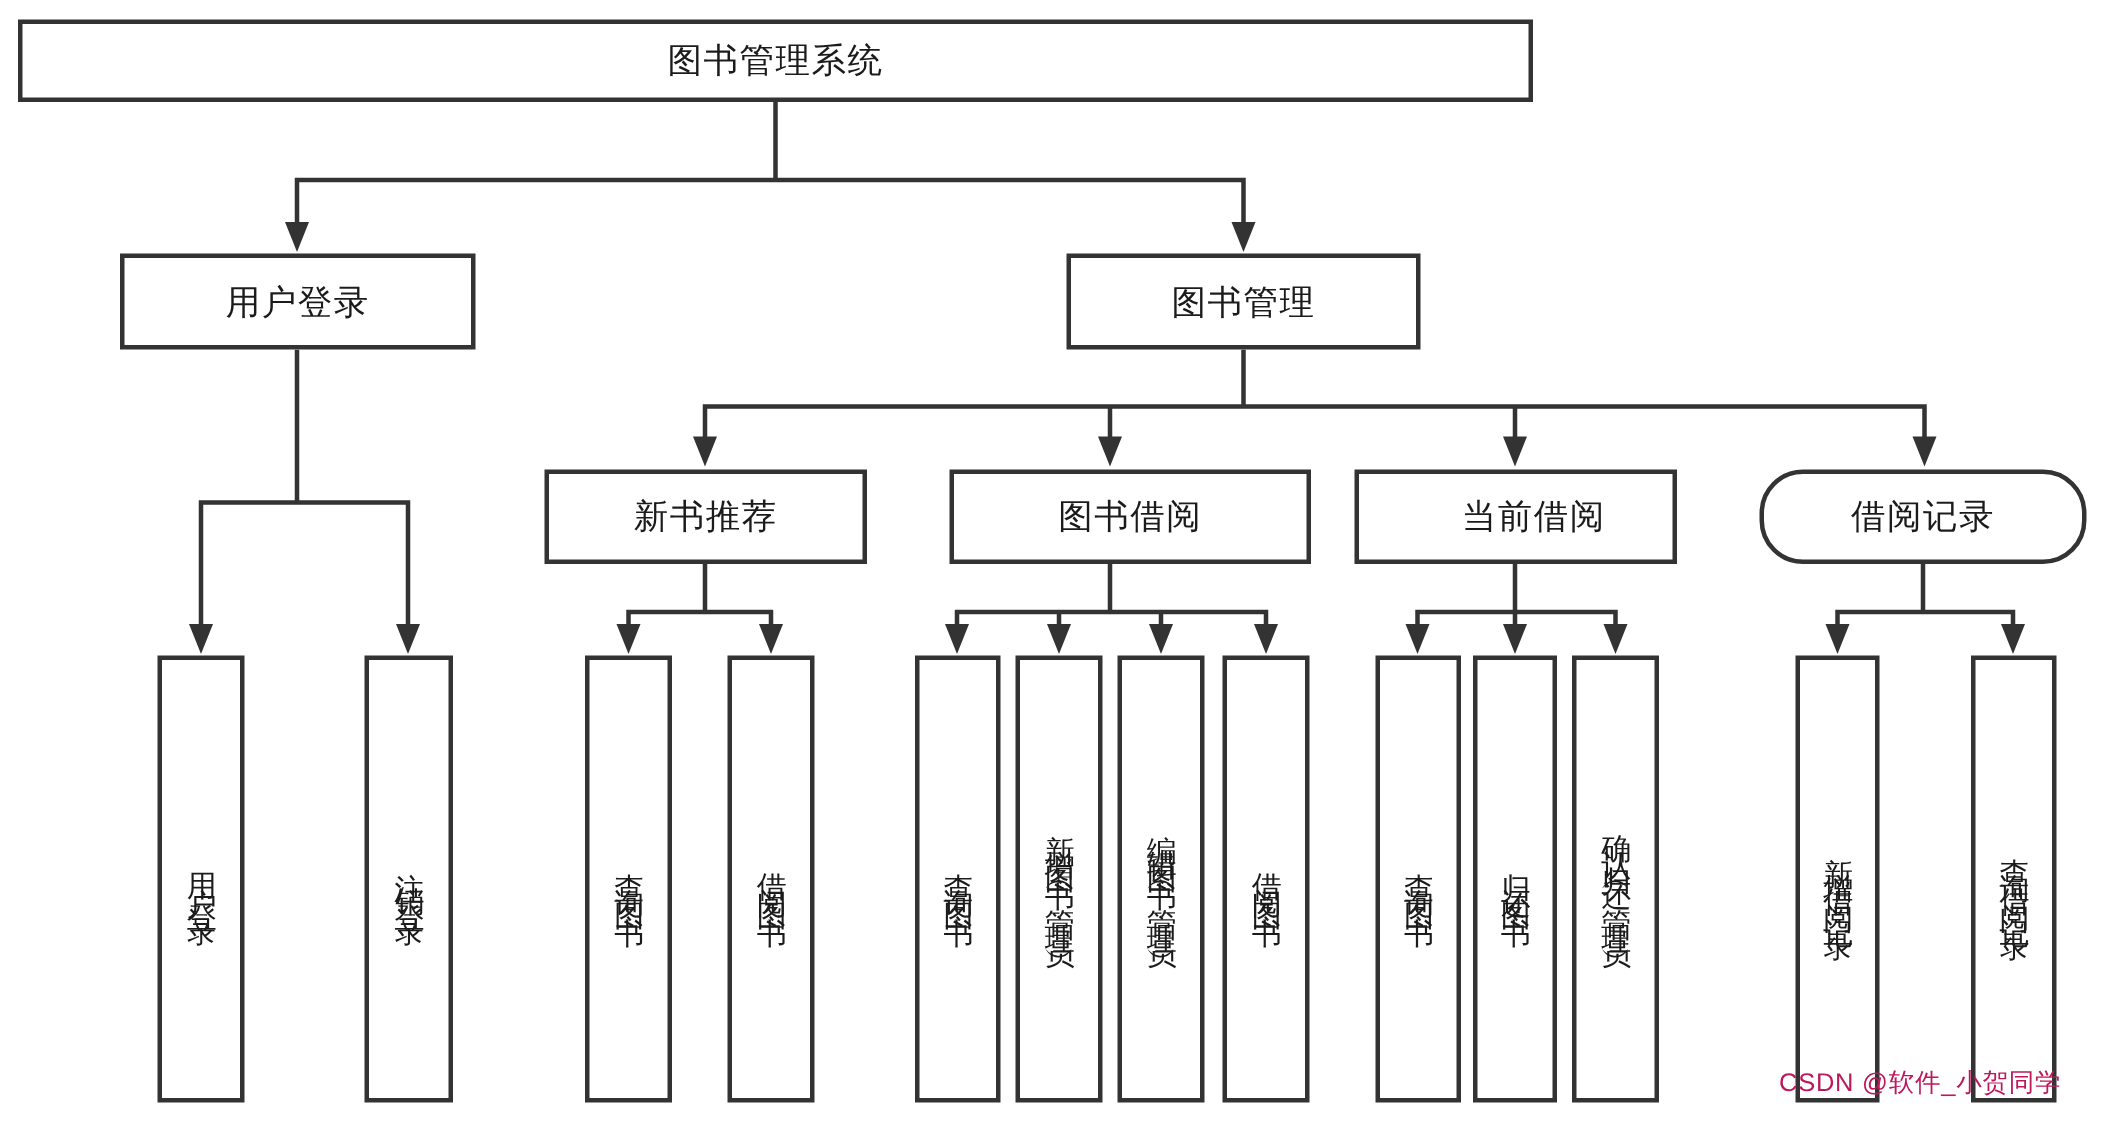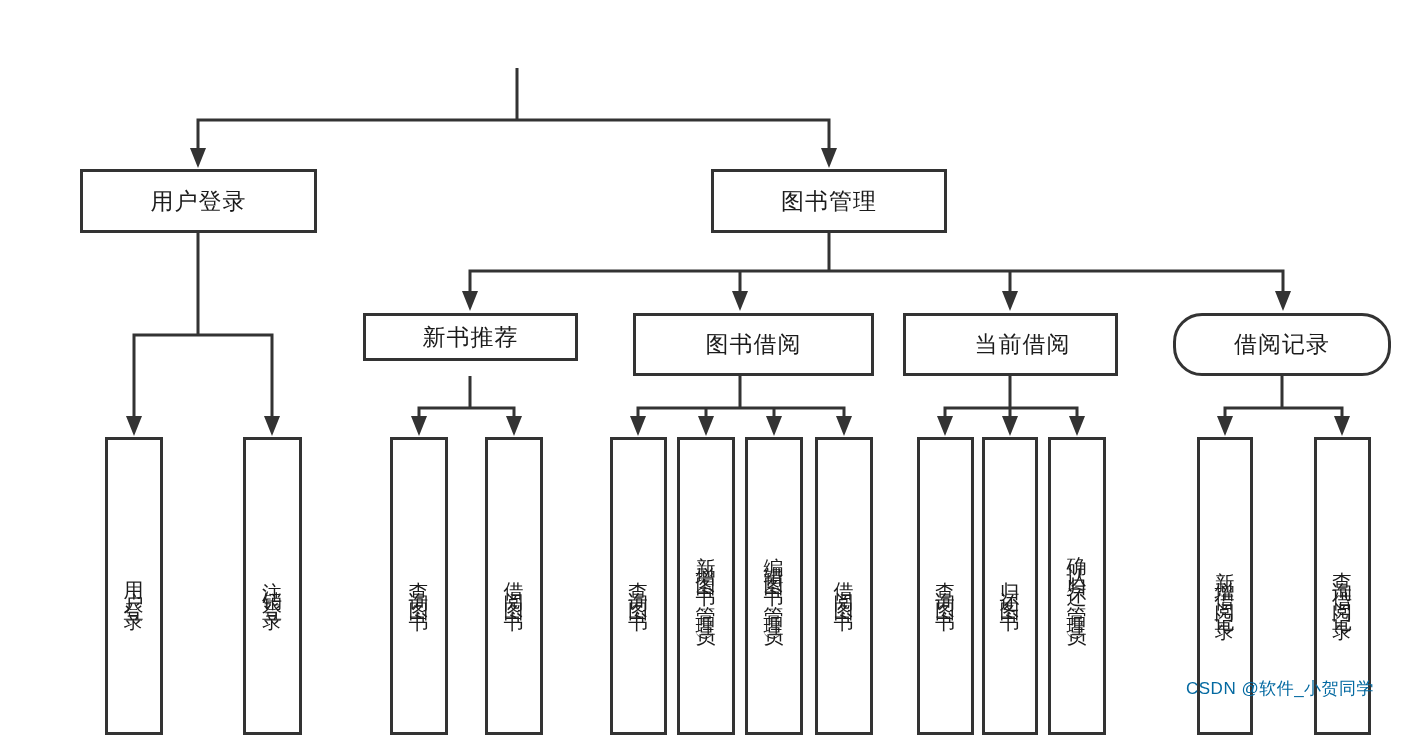--- a/index.html
+++ b/index.html
@@ -29,24 +29,24 @@
     writing-mode:vertical-rl;
     text-orientation:mixed;
     font-size:20px;
     letter-spacing:10px;
     line-height:1;
     white-space:nowrap;
   }
   #watermark{
     position:absolute;
     left:1186px;
-    top:677px;
+    top:710px;
     z-index:3;
     font-size:17px;
-    color:#0369a1;
+    color:#be185d;
     white-space:nowrap;
     letter-spacing:0.5px;
   }
 </style>
 </head>
 <body>
 
 <div id="stage">
 
   <svg id="edges" width="1405" height="747" viewBox="0 0 1405 747">
@@ -78,29 +78,32 @@
     <path d="M1010 376 V408 M945 408 H1077 M945 406.5 V420 M1010 406.5 V420 M1077 406.5 V420"></path>
     <polygon points="937,416 953,416 945,436"></polygon>
     <polygon points="1002,416 1018,416 1010,436"></polygon>
     <polygon points="1069,416 1085,416 1077,436"></polygon>
 
     <path d="M1282 376 V408 M1225 408 H1342 M1225 406.5 V420 M1342 406.5 V420"></path>
     <polygon points="1217,416 1233,416 1225,436"></polygon>
     <polygon points="1334,416 1350,416 1342,436"></polygon>
   </svg>
 
+  <div class="node h" style="left:12px;top:13px;width:1010px;height:55px;">
+    <span>图书管理系统</span>
+  </div>
 
   <div class="node h" style="left:80px;top:169px;width:237px;height:64px;">
     <span>用户登录</span>
   </div>
   <div class="node h" style="left:711px;top:169px;width:236px;height:64px;text-align:right;">
     <span>图书管理</span>
   </div>
 
-  <div class="node h" style="left:363px;top:313px;width:215px;height:48px;">
+  <div class="node h" style="left:363px;top:313px;width:215px;height:63px;">
     <span>新书推荐</span>
   </div>
   <div class="node h" style="left:633px;top:313px;width:241px;height:63px;">
     <span>图书借阅</span>
   </div>
   <div class="node h" style="left:903px;top:313px;width:215px;height:63px;padding-left:24px;">
     <span>当前借阅</span>
   </div>
   <div class="node h" style="left:1173px;top:313px;width:218px;height:63px;border-radius:29px;">
     <span>借阅记录</span>

